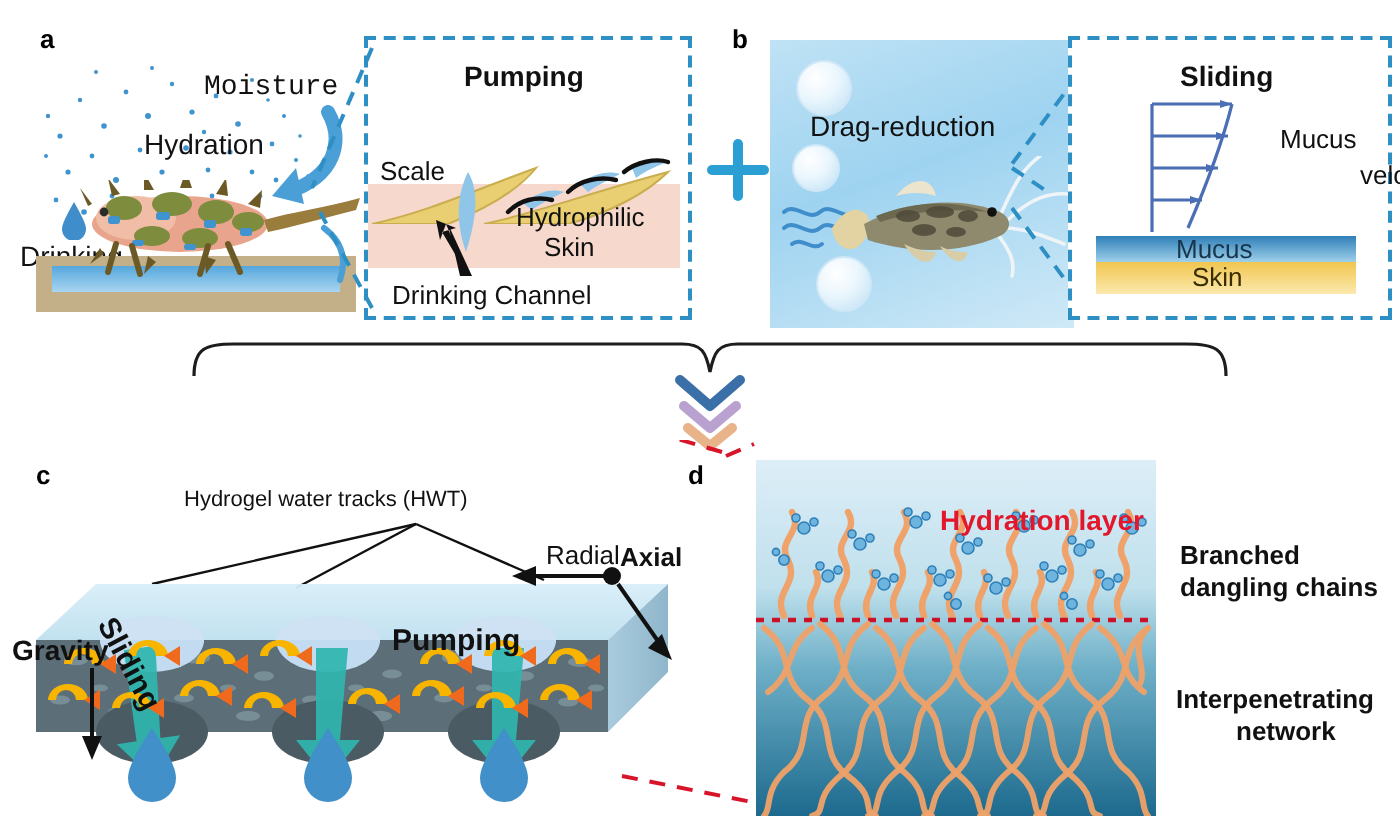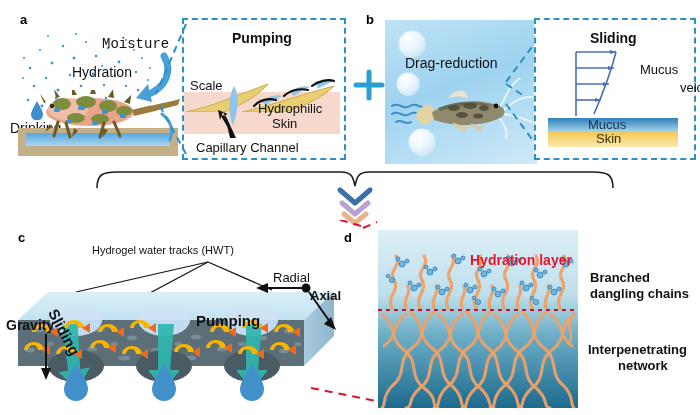--- a/index.html
+++ b/index.html
@@ -166,21 +166,21 @@
   </svg>
 
   <div class="t" style="left:190px;top:78px;font-size:13px;">Scale</div>
   <div class="t" style="left:258px;top:101px;font-size:13px;">Hydrophilic</div>
   <div class="t" style="left:272px;top:116px;font-size:13px;">Skin</div>
 
   <svg class="abs" style="left:216px;top:108px;" width="26" height="32">
     <path d="M18,30 L7,4 L4,12 L2,2 L12,6 L5,8 Z" fill="#111"></path>
     <path d="M8,4 L20,30 L14,30 Z" fill="#111"></path>
   </svg>
-  <div class="t" style="left:196px;top:140px;font-size:13px;">Capillary Channel</div>
+  <div class="t" style="left:196px;top:140px;font-size:13px;">Drinking Channel</div>
 
   <svg class="abs" style="left:150px;top:22px;" width="40" height="136">
     <g stroke="#2d8fc4" stroke-width="2" stroke-dasharray="7 5" fill="none">
       <path d="M36,2 L6,72"></path>
       <path d="M36,132 L10,84"></path>
     </g>
   </svg>
 </div>
 
 <svg class="abs" style="left:352px;top:68px;" width="34" height="34">
@@ -411,21 +411,21 @@
 
   <div class="t" style="left:196px;top:90px;font-size:15px;font-weight:700;">Pumping</div>
 
   <div class="t" style="left:6px;top:95px;font-size:14px;font-weight:700;">Gravity</div>
   <svg class="abs" style="left:38px;top:112px;" width="16" height="48">
     <path d="M8,0 L8,38" stroke="#111" stroke-width="2"></path>
     <path d="M8,46 L3,34 L13,34 Z" fill="#111"></path>
   </svg>
 
   <div class="t" style="left:273px;top:48px;font-size:13px;font-weight:400;">Radial</div>
-  <div class="t" style="left:310px;top:66px;font-size:13px;font-weight:700;">Axial</div>
+  <div class="t" style="left:310px;top:49px;font-size:13px;font-weight:700;">Axial</div>
   <svg class="abs" style="left:250px;top:58px;" width="90" height="52">
     <circle cx="56" cy="8" r="4.5" fill="#111"></circle>
     <path d="M52,8 L14,8" stroke="#111" stroke-width="2"></path>
     <path d="M6,8 L18,3 L18,13 Z" fill="#111"></path>
     <path d="M59,12 L80,42" stroke="#111" stroke-width="2"></path>
     <path d="M86,50 L74,44 L81,37 Z" fill="#111"></path>
   </svg>
 </div>
 
 <div class="abs" style="left:340px;top:222px;width:360px;height:193px;">

